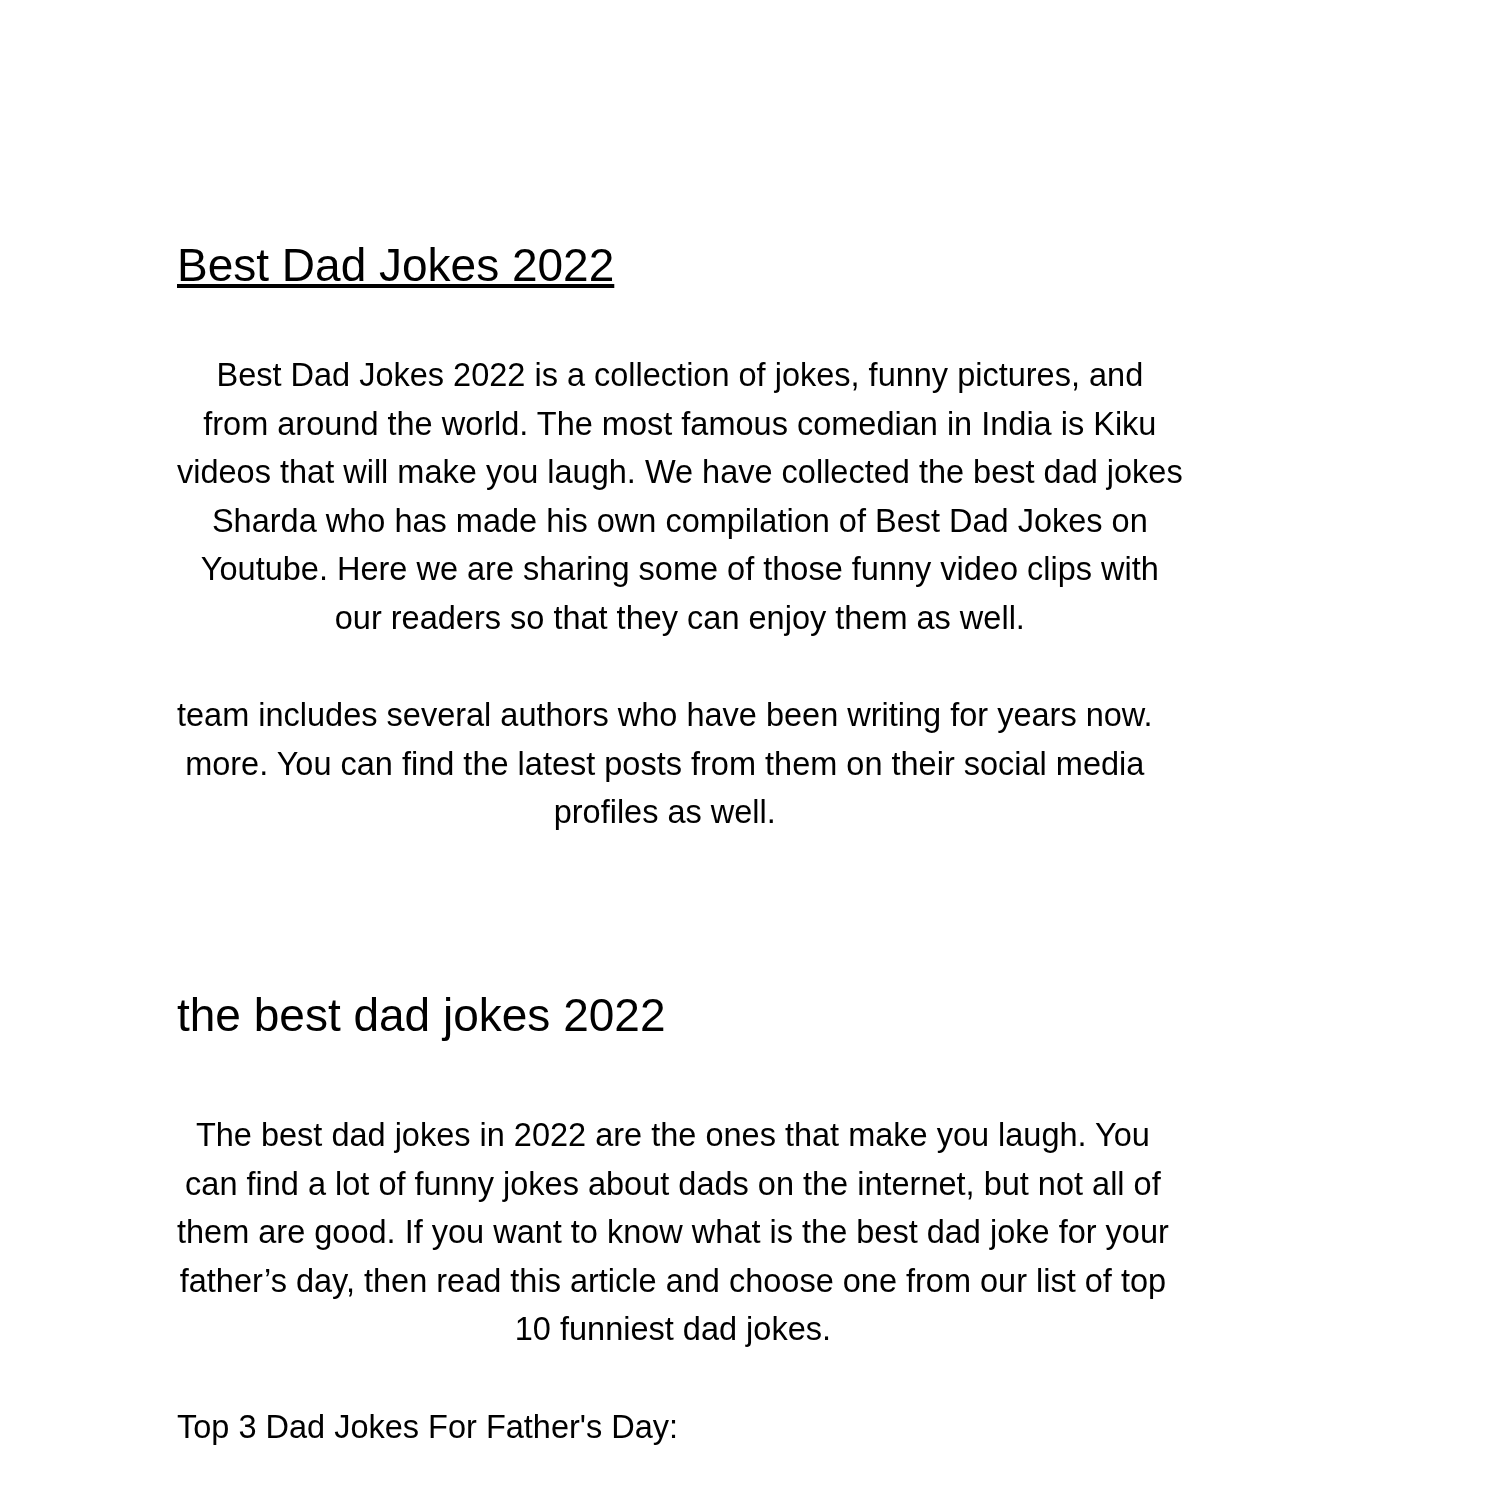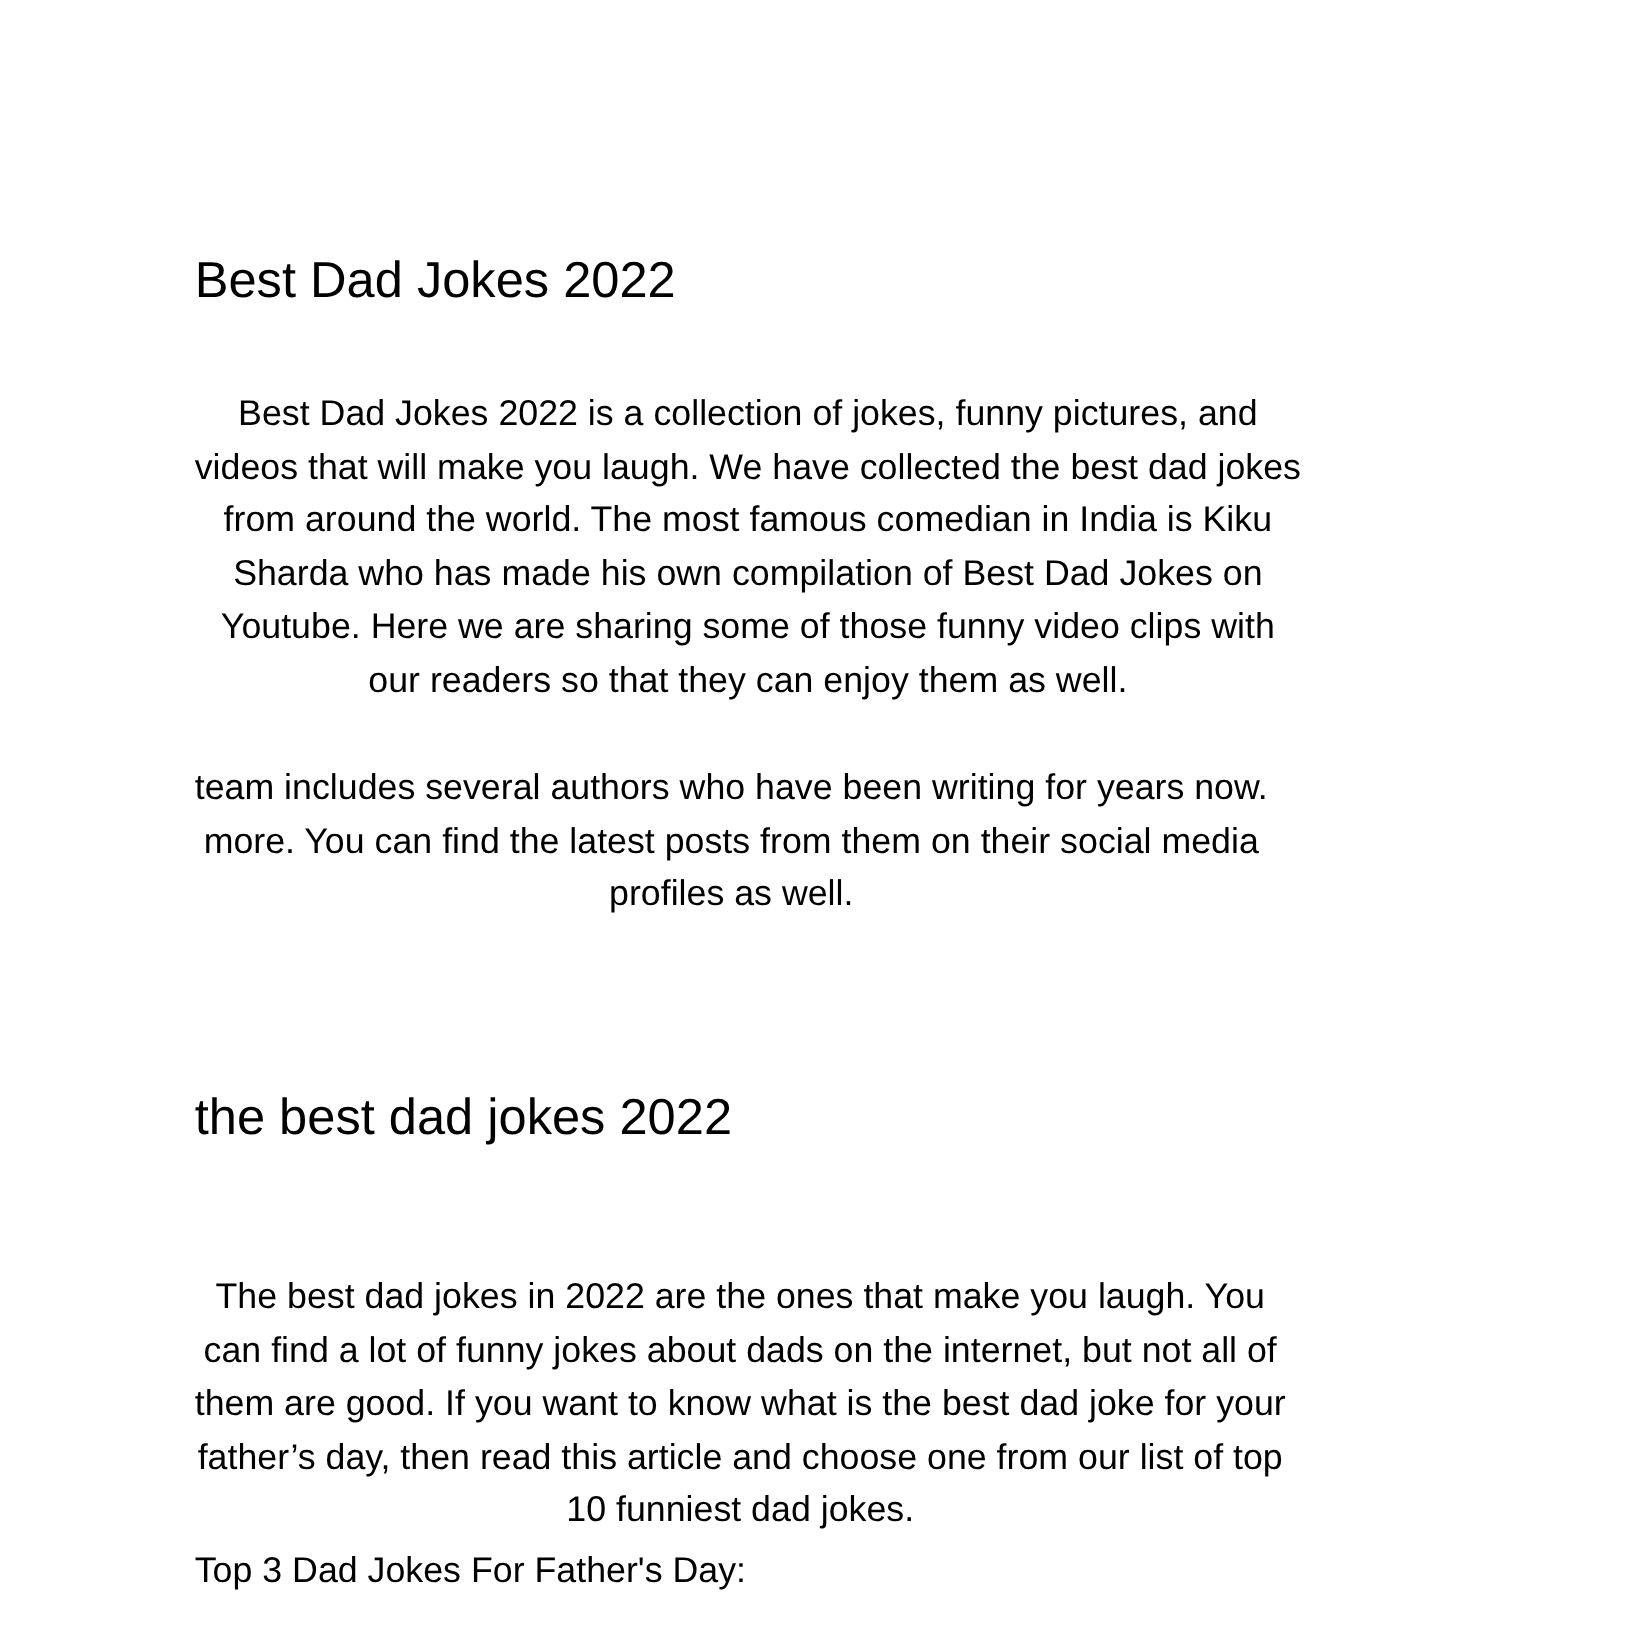--- a/index.html
+++ b/index.html
@@ -7,40 +7,40 @@
            font-family: "Liberation Sans", sans-serif; color: #000000; }
     .page { position: absolute; left: 177px; top: 0; width: 1160px; }
     .h { position: absolute; left: 0; margin: 0; font-weight: normal; font-size: 46px; line-height: 56px; white-space: nowrap; }
     .p { position: absolute; left: 0; margin: 0; font-size: 32.5px; line-height: 48.6px; }
     .line { display: block; white-space: nowrap; text-align: center; }
   </style>
 </head>
 <body>
 
 <div class="page">
-  <h1 class="h" style="top:226px;">Best Dad Jokes 2022</h1>
+  <h1 class="h" style="top:237px;text-decoration:underline;">Best Dad Jokes 2022</h1>
 
   <p class="p" style="top:351px;">
     <span class="line">Best Dad Jokes 2022 is a collection of jokes, funny pictures, and</span>
+    <span class="line">from around the world. The most famous comedian in India is Kiku</span>
     <span class="line">videos that will make you laugh. We have collected the best dad jokes</span>
-    <span class="line">from around the world. The most famous comedian in India is Kiku</span>
     <span class="line">Sharda who has made his own compilation of Best Dad Jokes on</span>
     <span class="line">Youtube. Here we are sharing some of those funny video clips with</span>
     <span class="line">our readers so that they can enjoy them as well.</span>
   </p>
 
   <p class="p" style="top:691px;">
     <span class="line">team includes several authors who have been writing for years now.</span>
     <span class="line">more. You can find the latest posts from them on their social media</span>
     <span class="line">profiles as well.</span>
   </p>
 
   <h2 class="h" style="top:987px;">the best dad jokes 2022</h2>
 
-  <p class="p" style="top:1111px;margin-top:43px;">
+  <p class="p" style="top:1111px;">
     <span class="line">The best dad jokes in 2022 are the ones that make you laugh. You</span>
     <span class="line">can find a lot of funny jokes about dads on the internet, but not all of</span>
     <span class="line">them are good. If you want to know what is the best dad joke for your</span>
     <span class="line">father’s day, then read this article and choose one from our list of top</span>
     <span class="line">10 funniest dad jokes.</span>
   </p>
 
   <p class="p" style="top:1403px;">
     <span class="line">Top 3 Dad Jokes For Father's Day:</span>
   </p>

